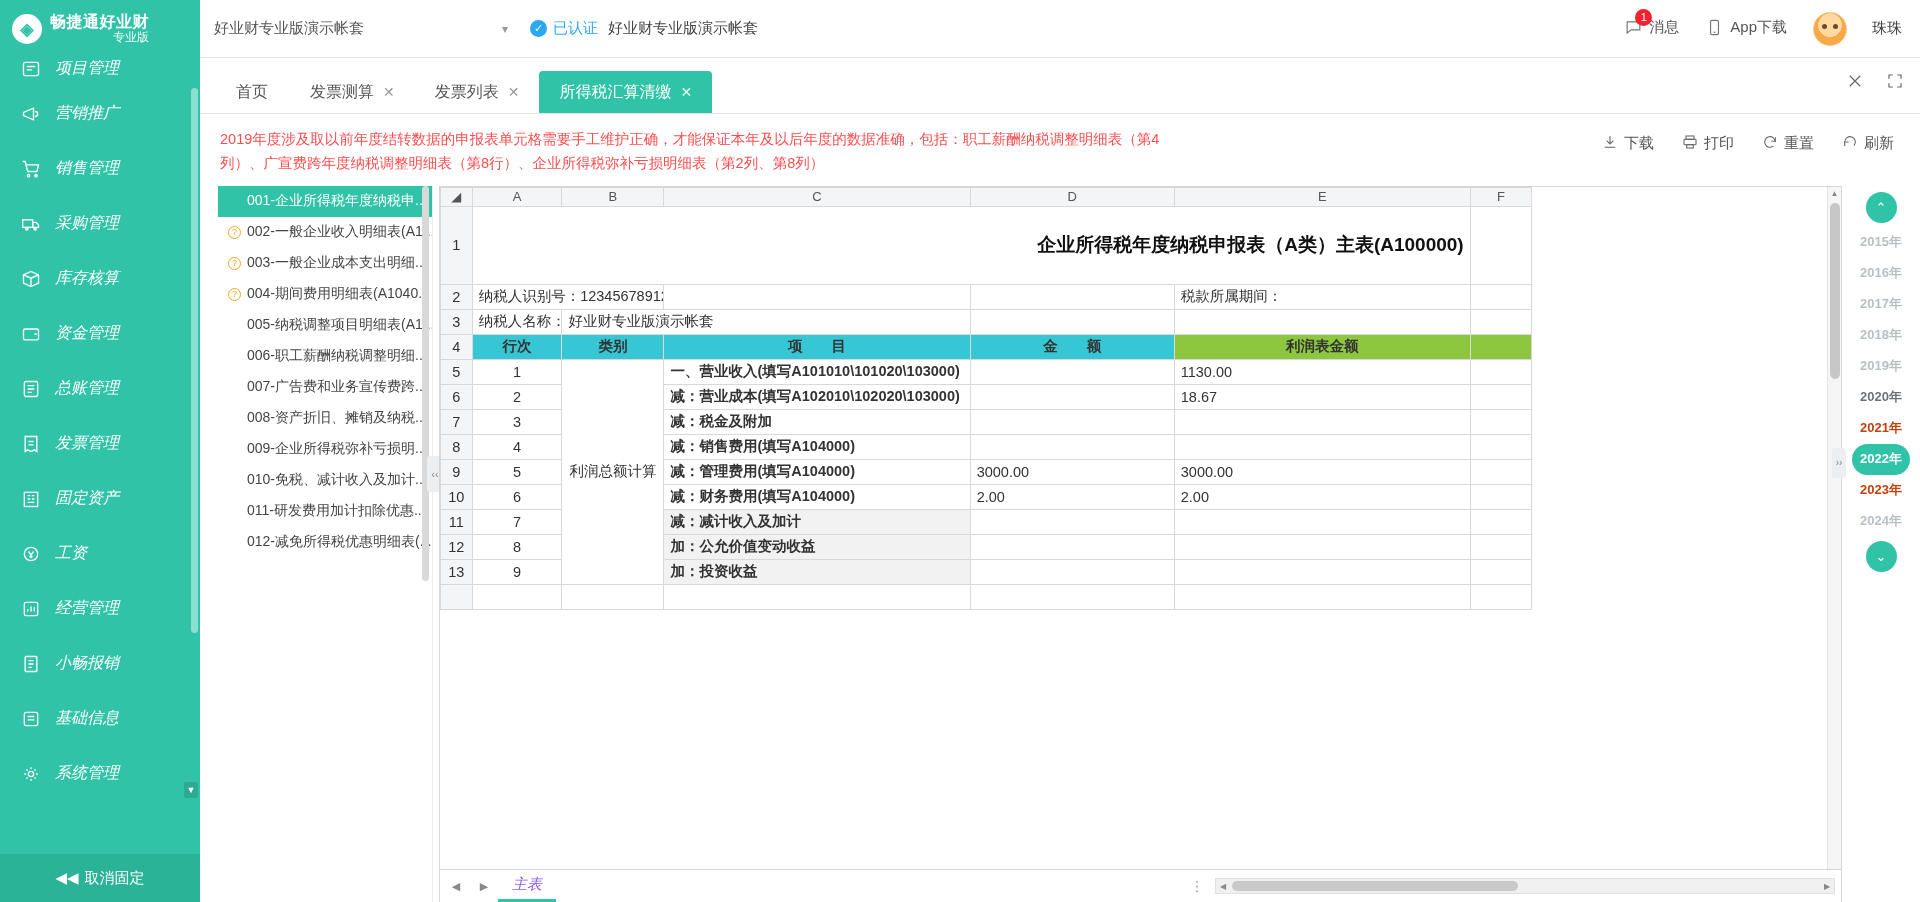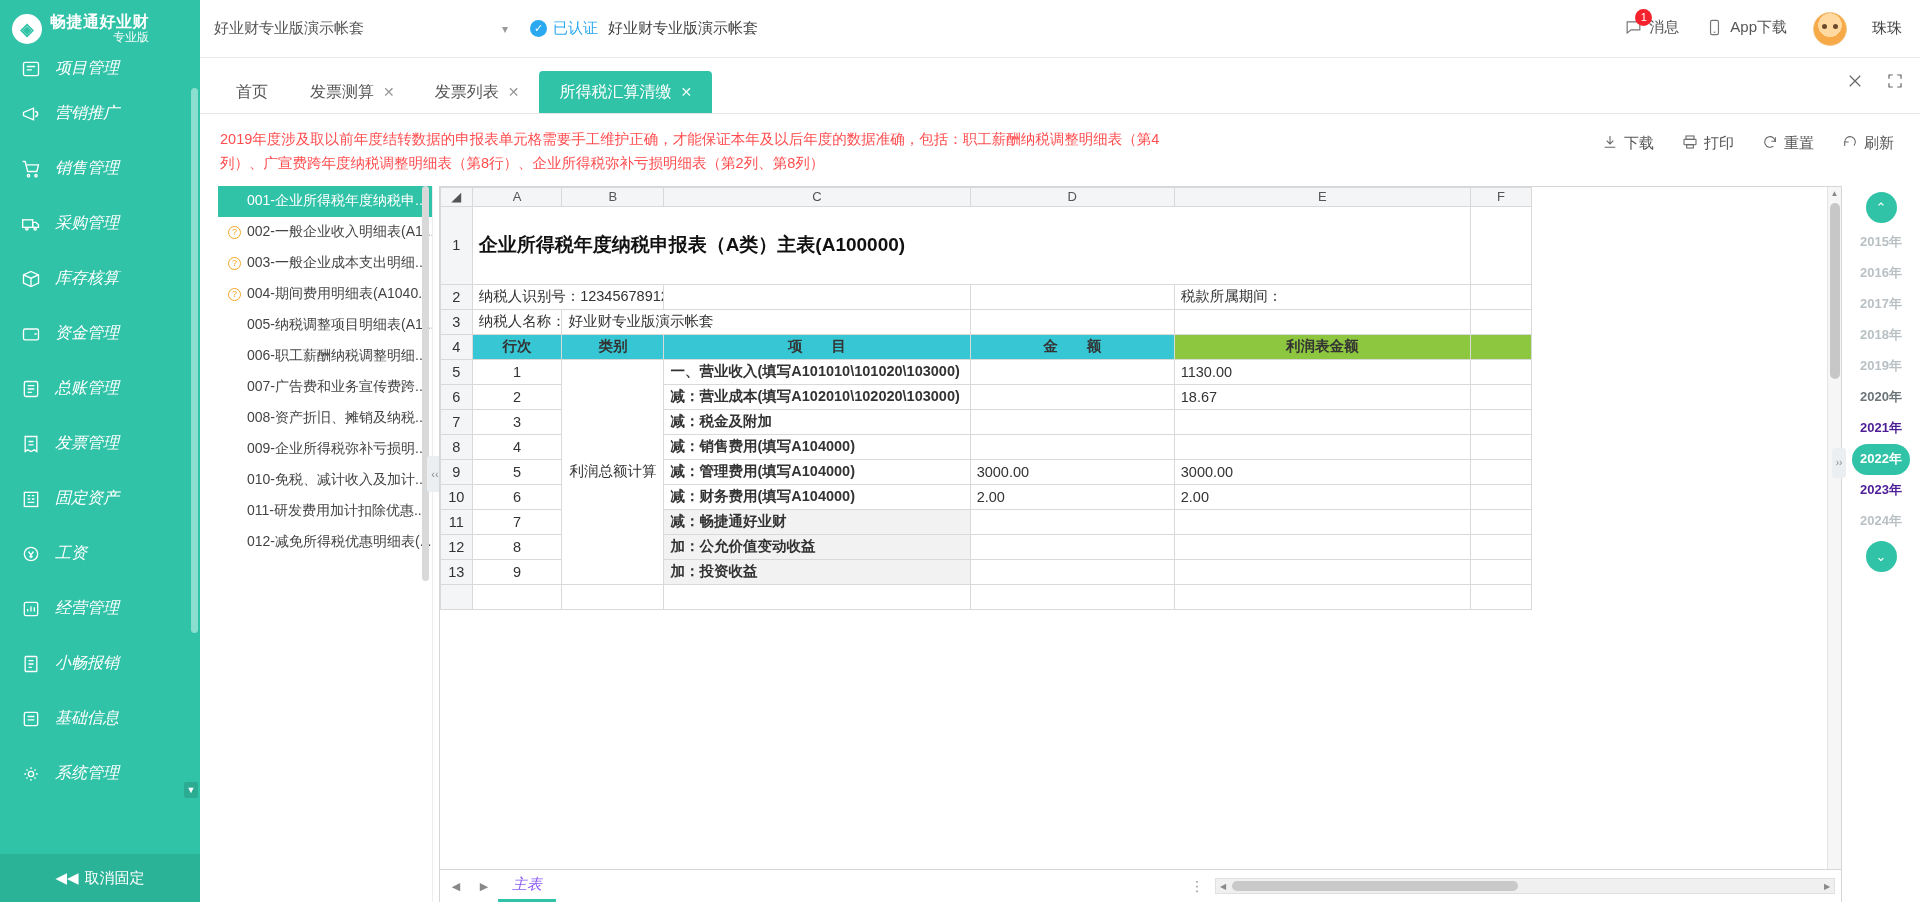--- a/index.html
+++ b/index.html
@@ -205,21 +205,21 @@
   }
   table.grid th {
     background: #f4f5f7; font-weight: normal; color: #555; height: 19px; font-size: 13px;
     text-align: center;
   }
   .col-h { width: 31px; }
   td.rowhdr {
     background: #f4f5f7; text-align: center; color: #555; font-size: 13px; width: 31px;
   }
   .title-row td.titlecell {
-    text-align: left; font-size: 19px; font-weight: bold; color: #111; height: 78px;
+    text-align: right; font-size: 19px; font-weight: bold; color: #111; height: 78px;
   }
   .cell-left { text-align: left; }
   .cell-right { text-align: left; }
   .cell-center { text-align: center; }
   .hdr-cyan {
     background: #37c7d4; color: #fff; font-weight: bold; text-align: center; height: 30px; font-size: 15px;
   }
   .hdr-green {
     background: #8dc63f; color: #fff; font-weight: bold; text-align: center; height: 30px; font-size: 15px;
   }
@@ -271,21 +271,21 @@
   .yr-btn {
     width: 31px; height: 31px; border-radius: 50%; background: #31c3a7; color: #fff;
     display: flex; align-items: center; justify-content: center; font-size: 13px;
     cursor: pointer; margin-bottom: 4px;
   }
   .yr {
     height: 31px; display: flex; align-items: center; justify-content: center;
     font-size: 13px; color: #b9c0c4; width: 56px; cursor: pointer; font-weight: bold;
   }
   .yr.near { color: #6b7478; }
-  .yr.strong { color: #4c1d95; }
+  .yr.strong { color: #c2410c; }
   .yr.active {
     background: #31c3a7; color: #fff; border-radius: 16px; width: 58px;
   }
   .yr-down { margin-top: 4px; }
   .rail-collapse {
     position: absolute; left: -10px; top: 262px; width: 14px; height: 30px;
     background: #eceff1; color: #888; font-size: 10px;
     display: flex; align-items: center; justify-content: center; border-radius: 3px;
   }
   .rail-holder { position: relative; }
@@ -716,21 +716,21 @@
                 <td class="rowhdr">10</td>
                 <td class="cell-center">6</td>
                 <td class="cell-left bold">减：财务费用(填写A104000)</td>
                 <td class="cell-right">2.00</td>
                 <td class="cell-right">2.00</td>
                 <td></td>
               </tr>
               <tr>
                 <td class="rowhdr">11</td>
                 <td class="cell-center">7</td>
-                <td class="cell-left bold gray-cell">减：畅捷通好业财</td>
+                <td class="cell-left bold gray-cell">减：减计收入及加计</td>
                 <td class="cell-right"></td>
                 <td class="cell-right"></td>
                 <td></td>
               </tr>
               <tr>
                 <td class="rowhdr">12</td>
                 <td class="cell-center">8</td>
                 <td class="cell-left bold gray-cell">加：公允价值变动收益</td>
                 <td class="cell-right"></td>
                 <td class="cell-right"></td>

